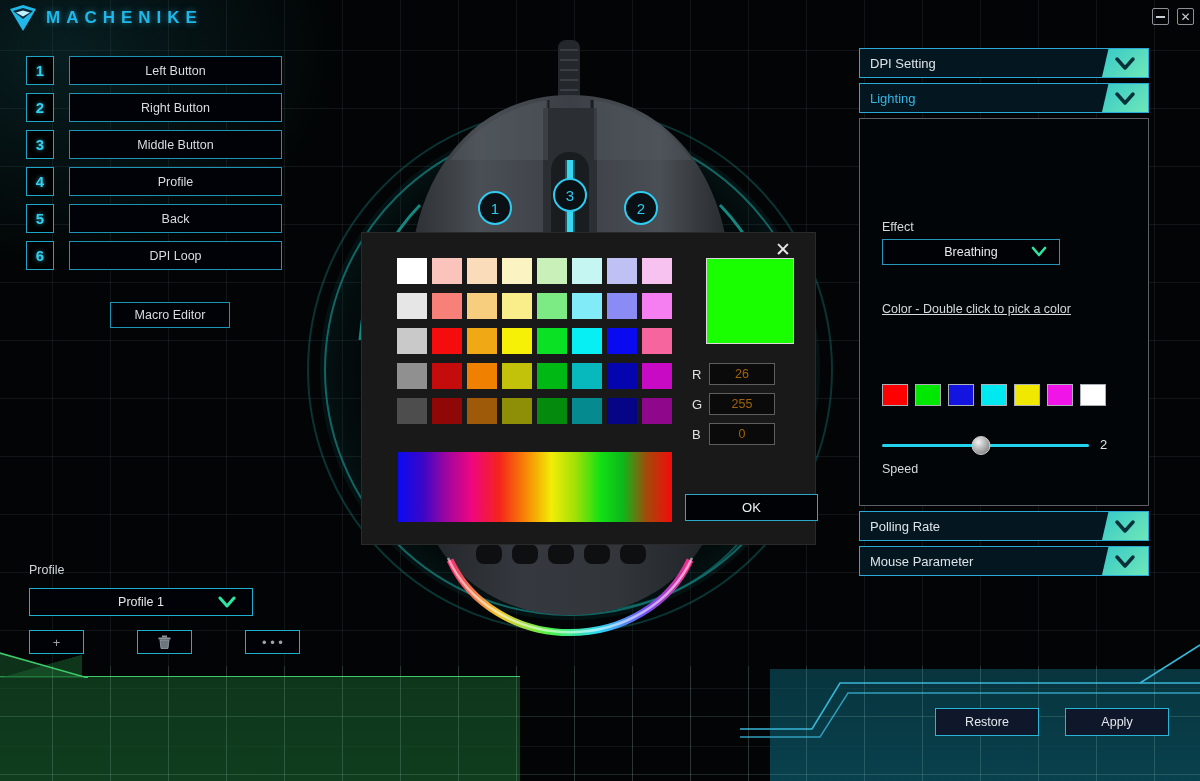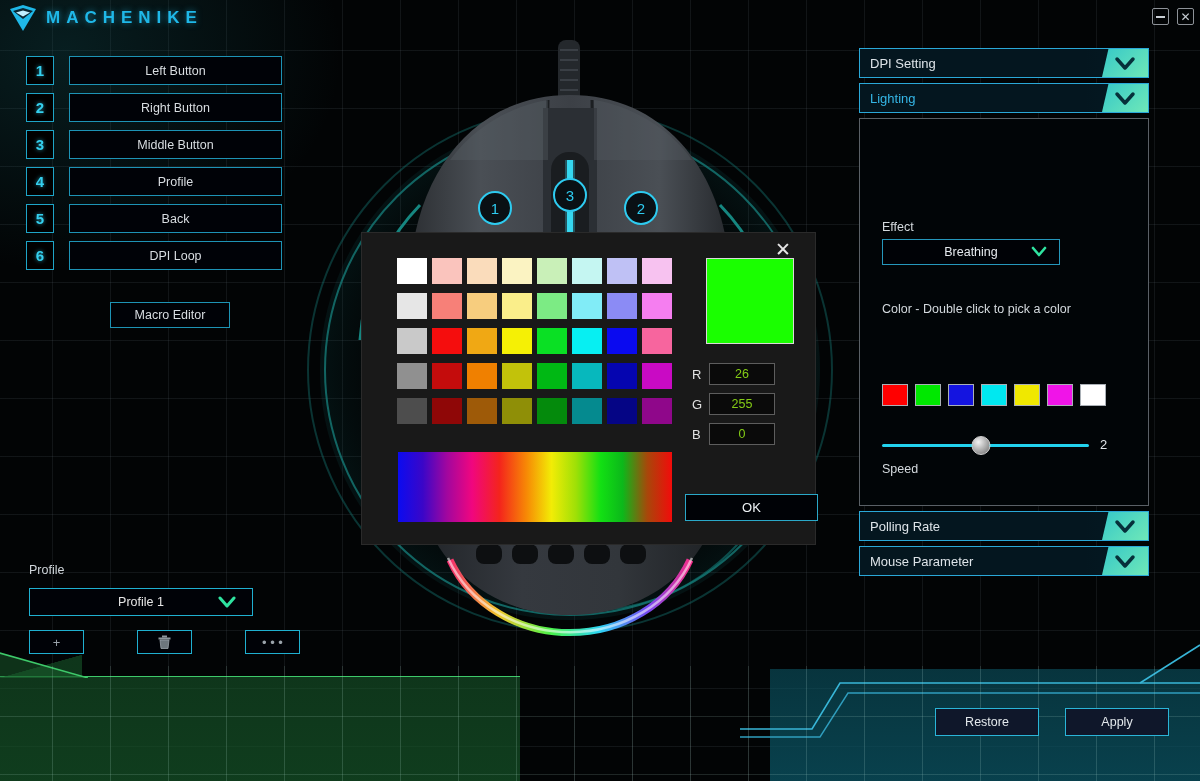--- a/index.html
+++ b/index.html
@@ -207,21 +207,21 @@
   }
   .preview {
     position: absolute; left: 344px; top: 25px; width: 88px; height: 86px;
     border: 1px solid #d9d9d9;
   }
   .rgb-rows { position: absolute; left: 330px; top: 130px; }
   .rgb-row { display: flex; align-items: center; margin-bottom: 8px; }
   .rgb-lab { width: 17px; color: #e2e2e2; font-size: 13px; }
   .rgb-in {
     width: 66px; height: 22px; border: 1px solid #5d5d5d; background: #0a0a0a;
-    color: #84cc16; font-size: 12.5px; text-align: center;
+    color: #a16207; font-size: 12.5px; text-align: center;
     display: flex; align-items: center; justify-content: center; cursor: text;
   }
   .ok-btn {
     position: absolute; left: 323px; top: 261px; width: 133px; height: 27px;
     border: 1px solid #2aa8c8; background: #000206; color: #eef3f6; font-size: 13px;
     display: flex; align-items: center; justify-content: center; cursor: pointer;
   }
 </style>
 </head>
 <body>
@@ -459,21 +459,21 @@
 
     <div class="acc-body">
       <span class="lbl" style="left:22px; top:101px;">Effect</span>
       <div class="effect-select">
         <span class="etext">Breathing</span>
         <svg class="chev" width="16" height="13" viewBox="0 0 16 13">
           <path d="M2 3 L8 10 L14 3" stroke="#2fe3a0" stroke-width="2.6" fill="none" stroke-linecap="round" stroke-linejoin="round"></path>
         </svg>
       </div>
 
-      <span class="lbl" style="left:22px; top:183px;">Color  -  Double click to pick a color</span>
+      <span class="lbl" style="left:22px; top:183px;text-decoration:underline;">Color  -  Double click to pick a color</span>
       <div class="color-swatches">
         <div class="cs" style="background: rgb(255, 0, 0);"></div>
         <div class="cs" style="background: rgb(0, 232, 0);"></div>
         <div class="cs" style="background: rgb(20, 20, 224);"></div>
         <div class="cs" style="background: rgb(0, 232, 240);"></div>
         <div class="cs" style="background: rgb(240, 232, 0);"></div>
         <div class="cs" style="background: rgb(240, 20, 232);"></div>
         <div class="cs" style="background: rgb(255, 255, 255);"></div>
       </div>
 

